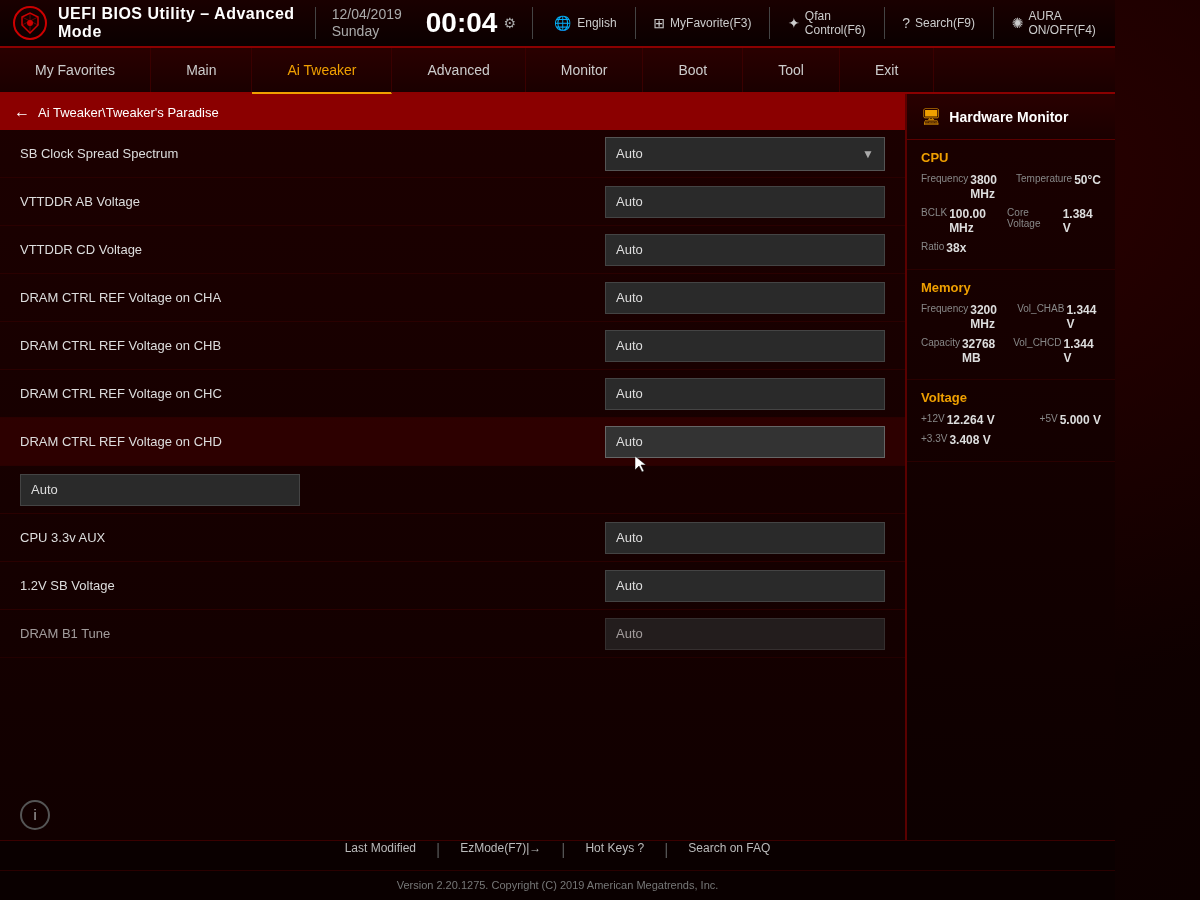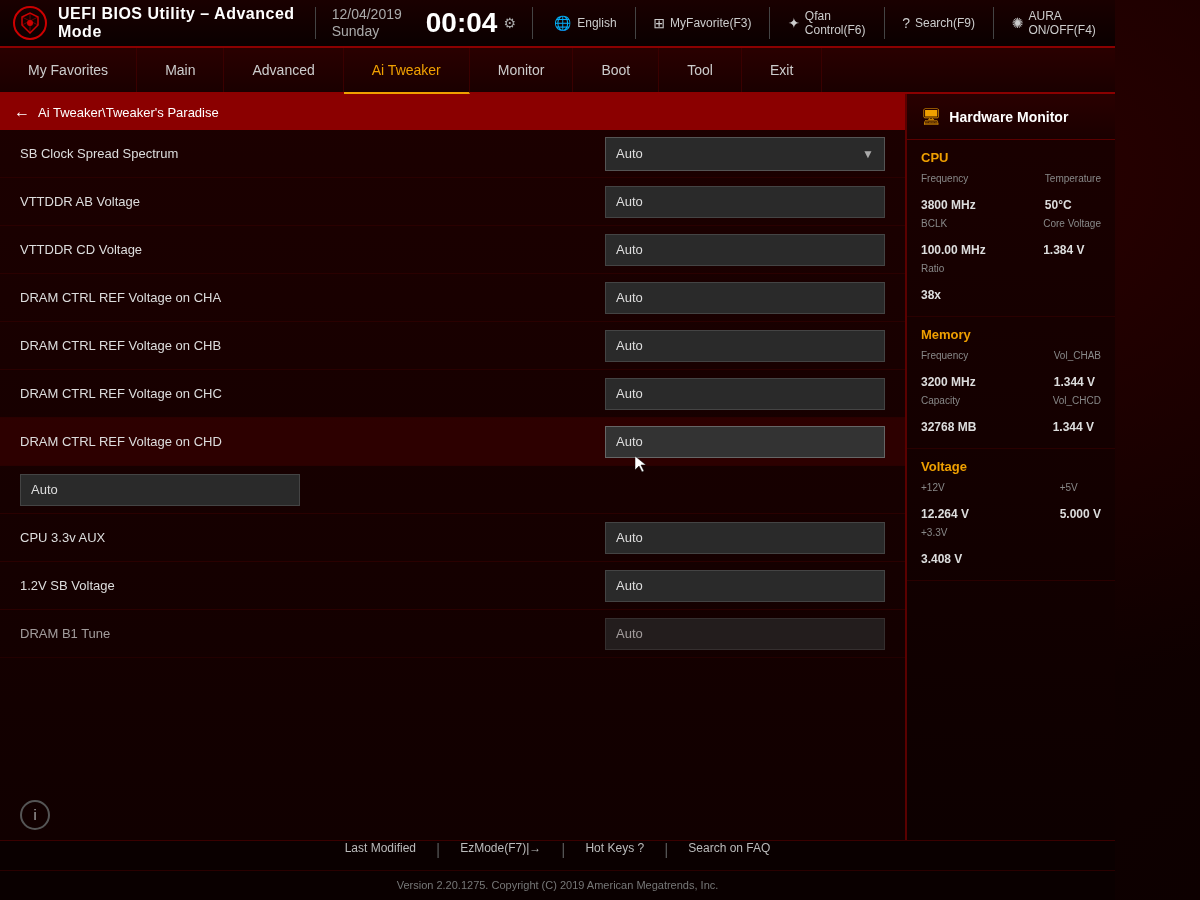--- a/index.html
+++ b/index.html
@@ -136,21 +136,21 @@
     .nav-bar {
       background: linear-gradient(180deg, #2a0000 0%, #1a0000 100%);
       height: 46px;
       display: flex;
       align-items: stretch;
       border-bottom: 2px solid #8b0000;
       flex-shrink: 0;
     }
 
     .nav-item {
-      padding: 0 28px;
+      padding: 0 35px;
       display: flex;
       align-items: center;
       color: #ccc;
       font-size: 14px;
       cursor: pointer;
       border-right: 1px solid #3a0000;
       transition: background 0.2s;
     }
     .nav-item.active {
       color: #f0a000;
@@ -371,22 +371,22 @@
     }
 
     .hw-row {
       display: flex;
       justify-content: space-between;
       margin-bottom: 6px;
     }
 
     .hw-col {
       display: flex;
-      flex-direction: column;
-      gap: 14px;
+      flex-direction: row;
+      gap: 2px;
     }
 
     .hw-label {
       color: #888;
       font-size: 10px;
     }
 
     .hw-value {
       color: #ddd;
       font-size: 12px;
@@ -457,25 +457,25 @@
     </div>
   </div>
 
   <div class="nav-bar">
     <div class="nav-item">
       <span>My Favorites</span>
     </div>
     <div class="nav-item">
       <span>Main</span>
     </div>
+    <div class="nav-item active">
+      <span>Ai Tweaker</span>
+    </div>
     <div class="nav-item">
       <span>Advanced</span>
-    </div>
-    <div class="nav-item active">
-      <span>Ai Tweaker</span>
     </div>
     <div class="nav-item">
       <span>Monitor</span>
     </div>
     <div class="nav-item">
       <span>Boot</span>
     </div>
     <div class="nav-item">
       <span>Tool</span>
     </div>

